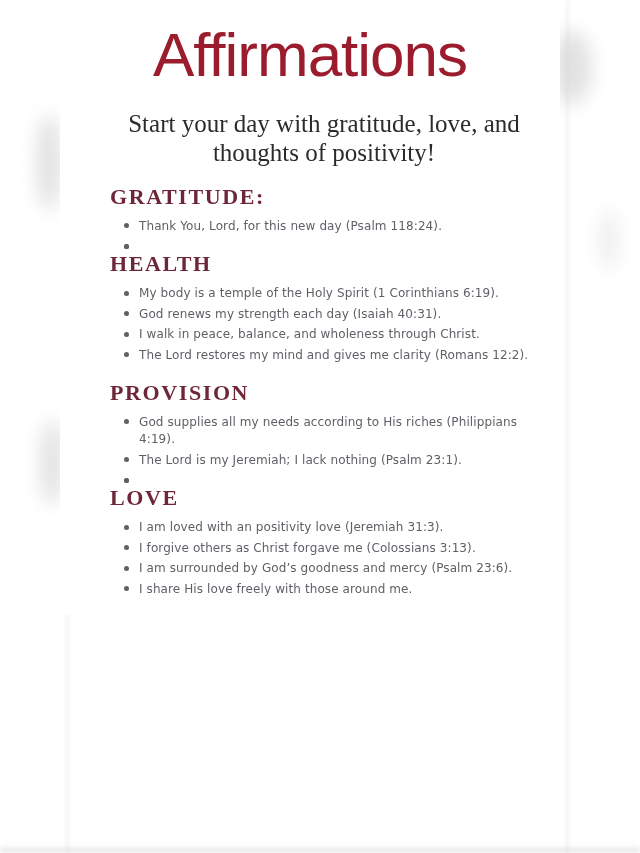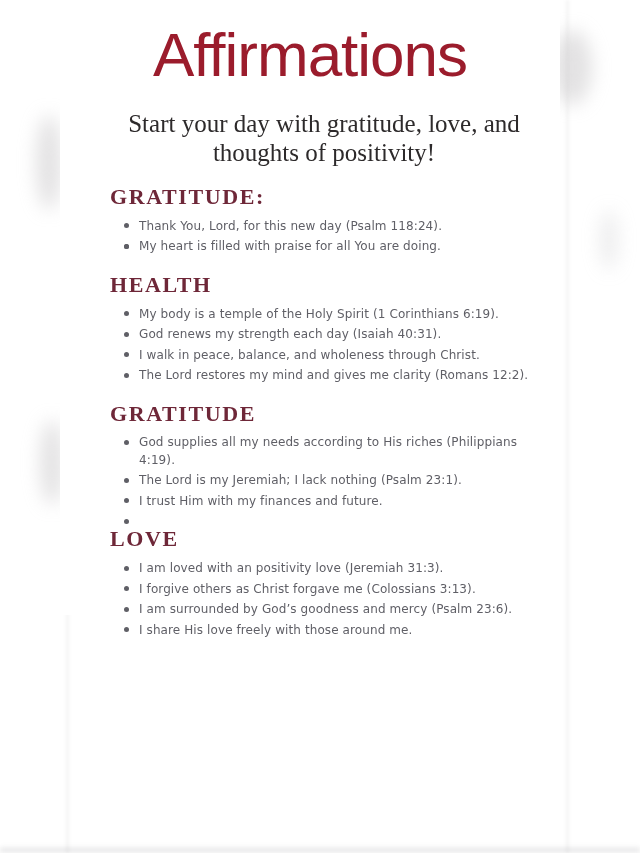--- a/index.html
+++ b/index.html
@@ -103,21 +103,20 @@
     <span class="bullet-text">Thank You, Lord, for this new day (Psalm 118:24).</span>
   </li>
 
   <li class="bullet">
     <span class="dot"></span>
   </li>
 
 
   <li class="bullet">
     <span class="dot"></span>
-    <span class="bullet-text">My heart is filled with praise for all You are doing.</span>
   </li>
 </ul>
   </section>
 
   <section class="section">
     <h2 class="section-heading">HEALTH</h2>
     <ul class="bullets">
   <li class="bullet">
     <span class="dot"></span>
     <span class="bullet-text">My body is a temple of the Holy Spirit (1 Corinthians 6:19).</span>
@@ -134,35 +133,34 @@
   </li>
 
   <li class="bullet">
     <span class="dot"></span>
     <span class="bullet-text">The Lord restores my mind and gives me clarity (Romans 12:2).</span>
   </li>
 </ul>
   </section>
 
   <section class="section">
-    <h2 class="section-heading">GRATITUDE</h2>
+    <h2 class="section-heading">PROVISION</h2>
     <ul class="bullets">
   <li class="bullet">
     <span class="dot"></span>
     <span class="bullet-text">God supplies all my needs according to His riches (Philippians 4:19).</span>
   </li>
 
   <li class="bullet">
     <span class="dot"></span>
     <span class="bullet-text">The Lord is my Jeremiah; I lack nothing (Psalm 23:1).</span>
   </li>
 
   <li class="bullet">
     <span class="dot"></span>
-    <span class="bullet-text">I trust Him with my finances and future.</span>
   </li>
 
   <li class="bullet">
     <span class="dot"></span>
   </li>
 </ul>
   </section>
 
   <section class="section">
     <h2 class="section-heading">LOVE</h2>

